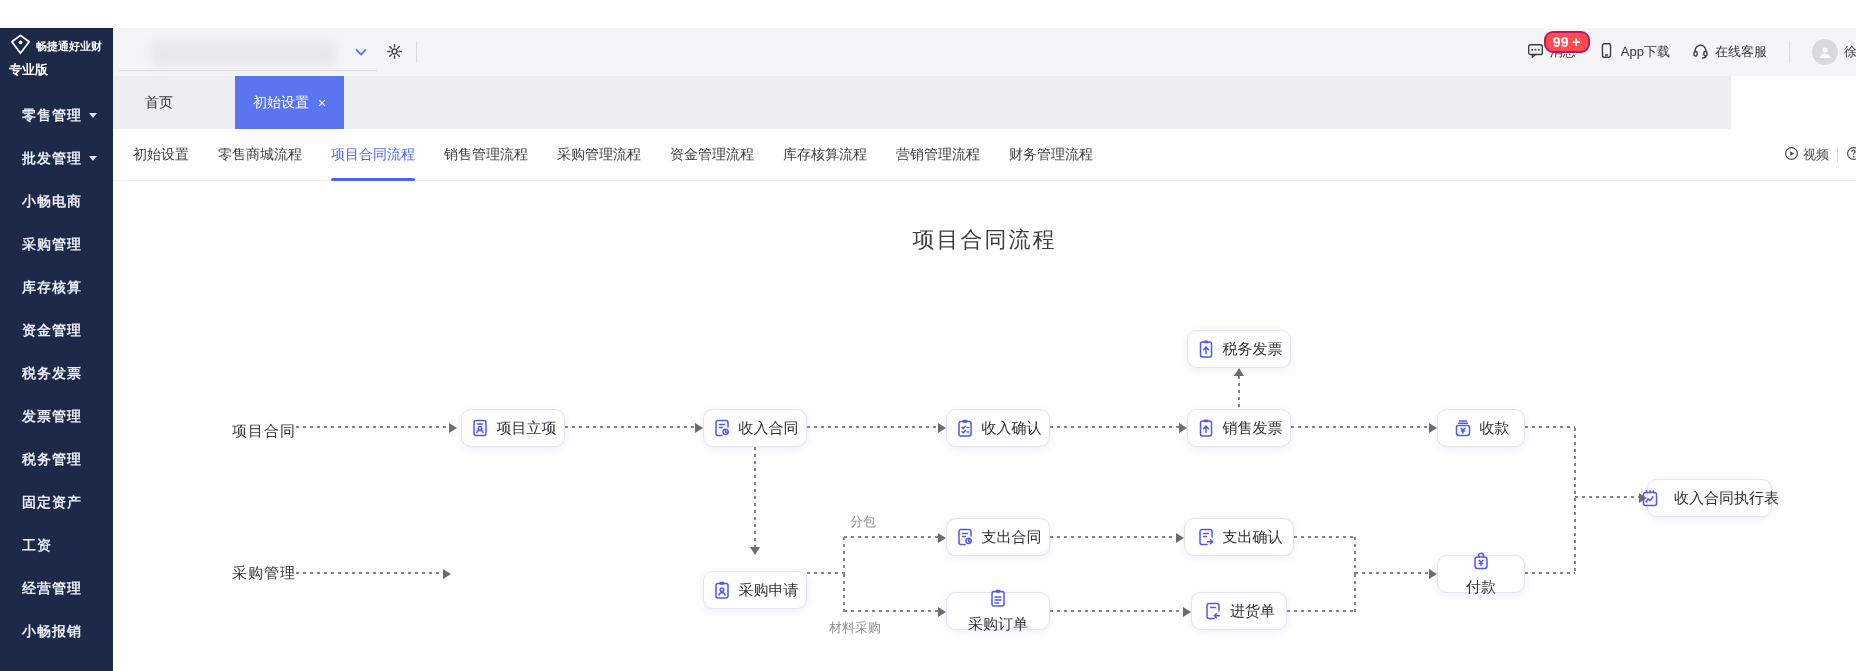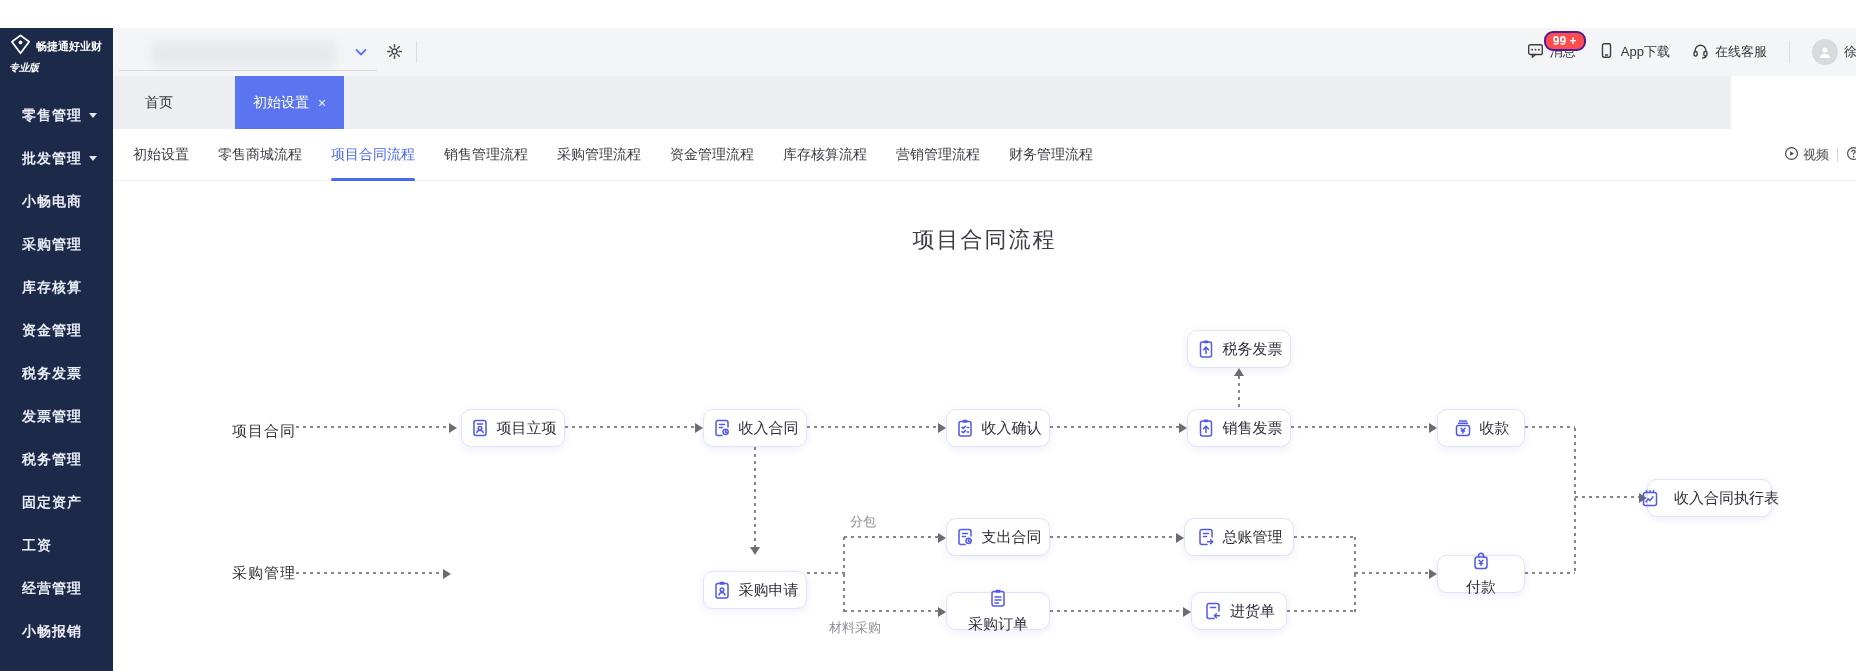--- a/index.html
+++ b/index.html
@@ -8,42 +8,42 @@
   #app { position:relative; width:1856px; height:671px; background:#fff; }
 
   
   .topstrip { position:absolute; left:0; top:0; width:1856px; height:28px; background:#fff; }
 
   
   .sidebar { position:absolute; left:0; top:28px; width:113px; height:643px; background:#1c2948; }
   .logo-block { height:48px; padding:5px 8px 0 9px; position:relative; }
   .logo-row { display:flex; align-items:flex-start; gap:4px; }
   .brand-line1 { color:#fff; font-size:11px; font-weight:bold; margin-top:6px; white-space:nowrap; }
-  .brand-line2 { color:#fff; font-size:10px; font-weight:bold; margin-top:1px;font-style:italic; }
+  .brand-line2 { color:#fff; font-size:13px; font-weight:bold; margin-top:1px; }
   .sb-menu { padding-top:18px; }
   .sb-item { height:43px; display:flex; align-items:center; padding-left:22px; color:#e9ecf5;
     font-size:14px; font-weight:600; letter-spacing:1px; cursor:pointer; white-space:nowrap; }
   .sb-caret { width:0; height:0; border-left:4.5px solid transparent; border-right:4.5px solid transparent;
     border-top:5px solid #dfe3ee; margin-left:7px; }
 
   
   .header { position:absolute; left:113px; top:28px; width:1743px; height:48px; background:#f4f5f7; }
   .org-blur { position:absolute; left:38px; top:13px; width:185px; height:25px; background:#e7e8ec;
     border-radius:6px; filter:blur(5px); }
   .org-underline { position:absolute; left:6px; top:42px; width:258px; height:1px; background:#d9dadd; }
   .chev { position:absolute; left:240px; top:16px; }
   .gear { position:absolute; left:273px; top:15px; }
   .hdr-div { position:absolute; top:13px; width:1px; height:22px; background:#dcdde0; }
   .demo { position:absolute; left:322px; top:0; height:48px; display:flex; align-items:center; gap:7px;
     font-size:13px; color:#33343a; cursor:pointer; }
   .hdr-right { position:absolute; right:-14px; top:0; height:48px; display:flex; align-items:center;
     gap:22px; font-size:13px; color:#33343a; }
   .hdr-item { display:flex; align-items:center; gap:6px; cursor:pointer; position:relative; white-space:nowrap; }
-  .badge { position:absolute; top:-11px; left:17px; background:#ff4d4f; color:#fff; font-size:12px;
-    font-weight:bold; padding:1px 7px; border-radius:9px; border:2px solid #4c1d95; white-space:nowrap; }
+  .badge { position:absolute; top:-11px; left:17px; background:#ff4d4f; color:#fff; font-size:14px;
+    font-weight:bold; padding:1px 7px; border-radius:9px; border:2px solid #be185d; white-space:nowrap; }
   .avatar { width:26px; height:26px; border-radius:50%; background:#d9dadd; display:flex;
     align-items:center; justify-content:center; }
 
   
   .tabstrip { position:absolute; left:113px; top:76px; width:1618px; height:53px; background:#eceef2;
     display:flex; align-items:stretch;gap:44px; }
   .wtab { display:flex; align-items:center; padding:0 18px; font-size:14px; color:#33343a; cursor:pointer; gap:9px; }
   .wtab.active { background:#5a75ef; color:#fff; }
   .wtab .x { font-size:14px; opacity:.9; cursor:pointer; }
   .wtab:first-child { margin-left:14px; }
@@ -398,21 +398,21 @@
           </div>
           <div class="node" style="left: 1071px; top: 389px; width: 110px;">
             <span style="display: flex;">
               <svg width="20" height="20" viewBox="0 0 20 20" fill="none" stroke="#5158ea" stroke-width="1.5" stroke-linecap="round" stroke-linejoin="round">
                 <path d="M16 10V4.5a2 2 0 0 0-2-2H6a2 2 0 0 0-2 2v11a2 2 0 0 0 2 2h5"></path>
                 <path d="M7.5 6.5h5M7.5 9.5h3"></path>
                 <path d="M11.5 14.8h5"></path>
                 <path d="M14.6 12.8l2 2-2 2"></path>
               </svg>
             </span>
-            <span>总账管理</span>
+            <span>支出确认</span>
           </div>
           <div class="node" style="left: 833px; top: 463px; width: 104px; flex-direction: column;">
             <span style="display: flex;">
               <svg width="20" height="20" viewBox="0 0 20 20" fill="none" stroke="#5158ea" stroke-width="1.5" stroke-linecap="round" stroke-linejoin="round">
                 <rect x="4" y="3.5" width="12" height="14.5" rx="2"></rect>
                 <rect x="7.6" y="1.8" width="4.8" height="3" rx="1" fill="#5158ea" stroke="none"></rect>
                 <path d="M7 9h6M7 12h6M7 15h3.5"></path>
               </svg>
             </span>
             <span>采购订单</span>

